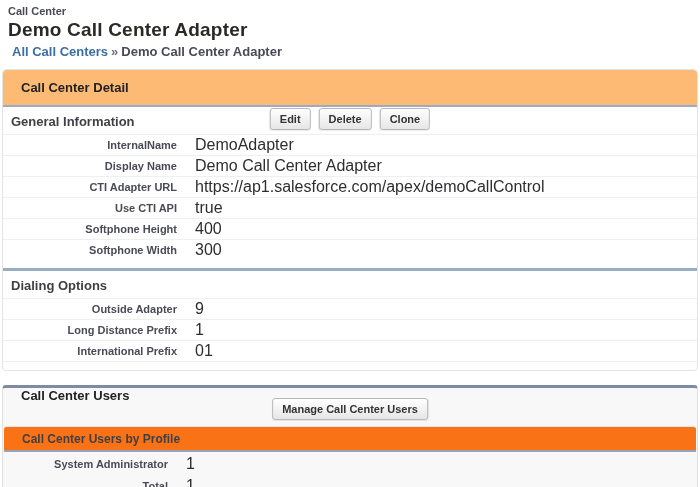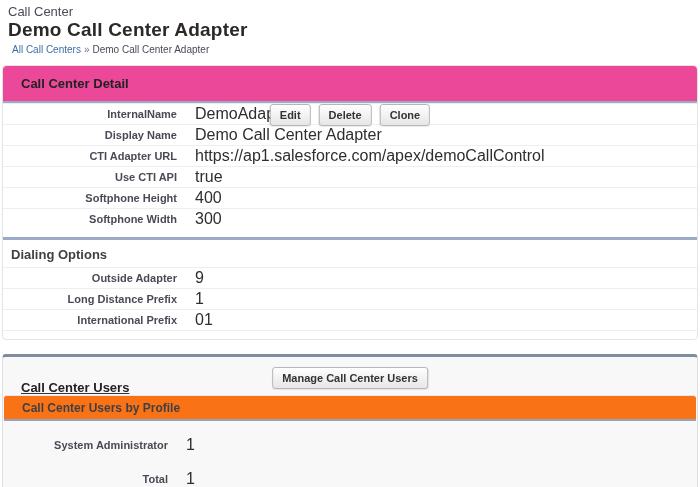--- a/index.html
+++ b/index.html
@@ -1,29 +1,29 @@
 <!DOCTYPE html>
 <html><head>
 <meta charset="utf-8">
 <style>
   * { margin: 0; padding: 0; box-sizing: border-box; }
   html, body { width: 700px; height: 487px; background: #ffffff; overflow: hidden; }
   body { font-family: "Liberation Sans", "DejaVu Sans", sans-serif; color: #333; }
 
   
   .page-header { padding: 5px 0 0 8px; }
-  .page-type { font-size: 13px; font-weight: normal; color: #4a4a56; line-height: 13px; }
+  .page-type { font-size: 11px; font-weight: bold; color: #4a4a56; line-height: 13px; }
   .page-title { font-size: 19px; font-weight: bold; color: #2b2826; line-height: 23px; letter-spacing: 0.2px; }
-  .breadcrumb { font-size: 10px; color: #4a4a56; padding: 3px 0 0 4px; }
+  .breadcrumb { font-size: 13px; color: #4a4a56; padding: 3px 0 0 4px; font-weight: bold; }
   .breadcrumb a { color: #3b6ea5; text-decoration: none; cursor: pointer; }
   .breadcrumb .sep { color: #6b7280; padding: 0 3px; }
 
   
   .pb-block { margin: 10px 2px 0 2px; border: 1px solid #e4e4e6; border-radius: 4px; background: #fff; }
-  .pb-header { position: relative; height: 37px; background: #ec4899;
+  .pb-header { position: relative; height: 37px; background: #fdba74;
                border-bottom: 2px solid #9aabc6; border-radius: 4px 4px 0 0;
                display: flex; align-items: center; padding: 0 10px 0 18px; }
   .pb-title { font-size: 13px; font-weight: bold; color: #222; }
   .pb-buttons { position: absolute; left: 50%; transform: translateX(-50%); top: 6px;
                 display: flex; gap: 8px; margin-top: 32px; }
   .btn { font-family: "Liberation Sans", sans-serif; font-size: 11px; font-weight: bold; color: #333;
          background: linear-gradient(#ffffff, #e6e6e6); border: 1px solid #b4b6ba;
          border-radius: 3px; padding: 4px 9px; cursor: pointer; box-shadow: 0 1px 1px rgba(0,0,0,0.08); }
 
   .pb-body { padding: 0 0 8px 0; }
@@ -32,27 +32,27 @@
 
   .row { display: flex; border-top: 1px solid #efefef; min-height: 19px; }
   .row:last-child { border-bottom: 1px solid #efefef; }
   .row .lbl { width: 182px; flex: 0 0 182px; text-align: right; padding: 3px 8px 3px 0;
               font-size: 11px; font-weight: bold; color: #4a4a56; line-height: 14px; }
   .row .val { padding: 3px 4px 3px 10px; font-size: 16px; color: #2e2e30; line-height: 14px; }
 
   
   .rl-block { margin: 14px 2px 0 2px; background: #f8f8f9; border: 1px solid #e0e0e2;
               border-top: 3px solid #7e8ba1; border-radius: 4px; padding-bottom: 12px; }
-  .rl-header { position: relative; height: 38px; display: flex; align-items: flex-end; padding: 0 10px 0 18px; text-decoration: underline; }
+  .rl-header { position: relative; height: 38px; display: flex; align-items: flex-start; padding: 0 10px 0 18px; }
   .rl-title { font-size: 13px; font-weight: bold; color: #222; }
   .rl-buttons { position: absolute; left: 50%; transform: translateX(-50%); top: 10px; }
   .sub-header { background: #f97316; border-bottom: 2px solid #95a4bd; border-top: 1px solid #e6e6e8;
                 padding: 5px 0 4px 18px; font-size: 12px; font-weight: bold; color: #3f3f45;
                 border-radius: 3px 3px 0 0; margin: 0 1px; }
-  .rl-block .row { border-top: none; margin-top: 12px; }
+  .rl-block .row { border-top: none; }
   .rl-block .row:last-child { border-bottom: none; }
   .rl-block .row .lbl { width: 173px; flex: 0 0 173px; padding-top: 5px; }
   .rl-block .row .val { padding-top: 5px; }
 </style>
 </head>
 <body>
 
 <div class="page-header">
   <div class="page-type">Call Center</div>
   <div class="page-title">Demo Call Center Adapter</div>
@@ -66,20 +66,21 @@
     <span class="pb-title">Call Center Detail</span>
     <span class="pb-buttons">
       <button class="btn">Edit</button>
       <button class="btn">Delete</button>
       <button class="btn">Clone</button>
     </span>
   </div>
 
   <div class="pb-body">
 
+    <div class="section-title">General Information</div>
     <div class="row">
       <div class="lbl">InternalName</div>
       <div class="val">DemoAdapter</div>
     </div>
     <div class="row">
       <div class="lbl">Display Name</div>
       <div class="val">Demo Call Center Adapter</div>
     </div>
     <div class="row">
       <div class="lbl">CTI Adapter URL</div>

